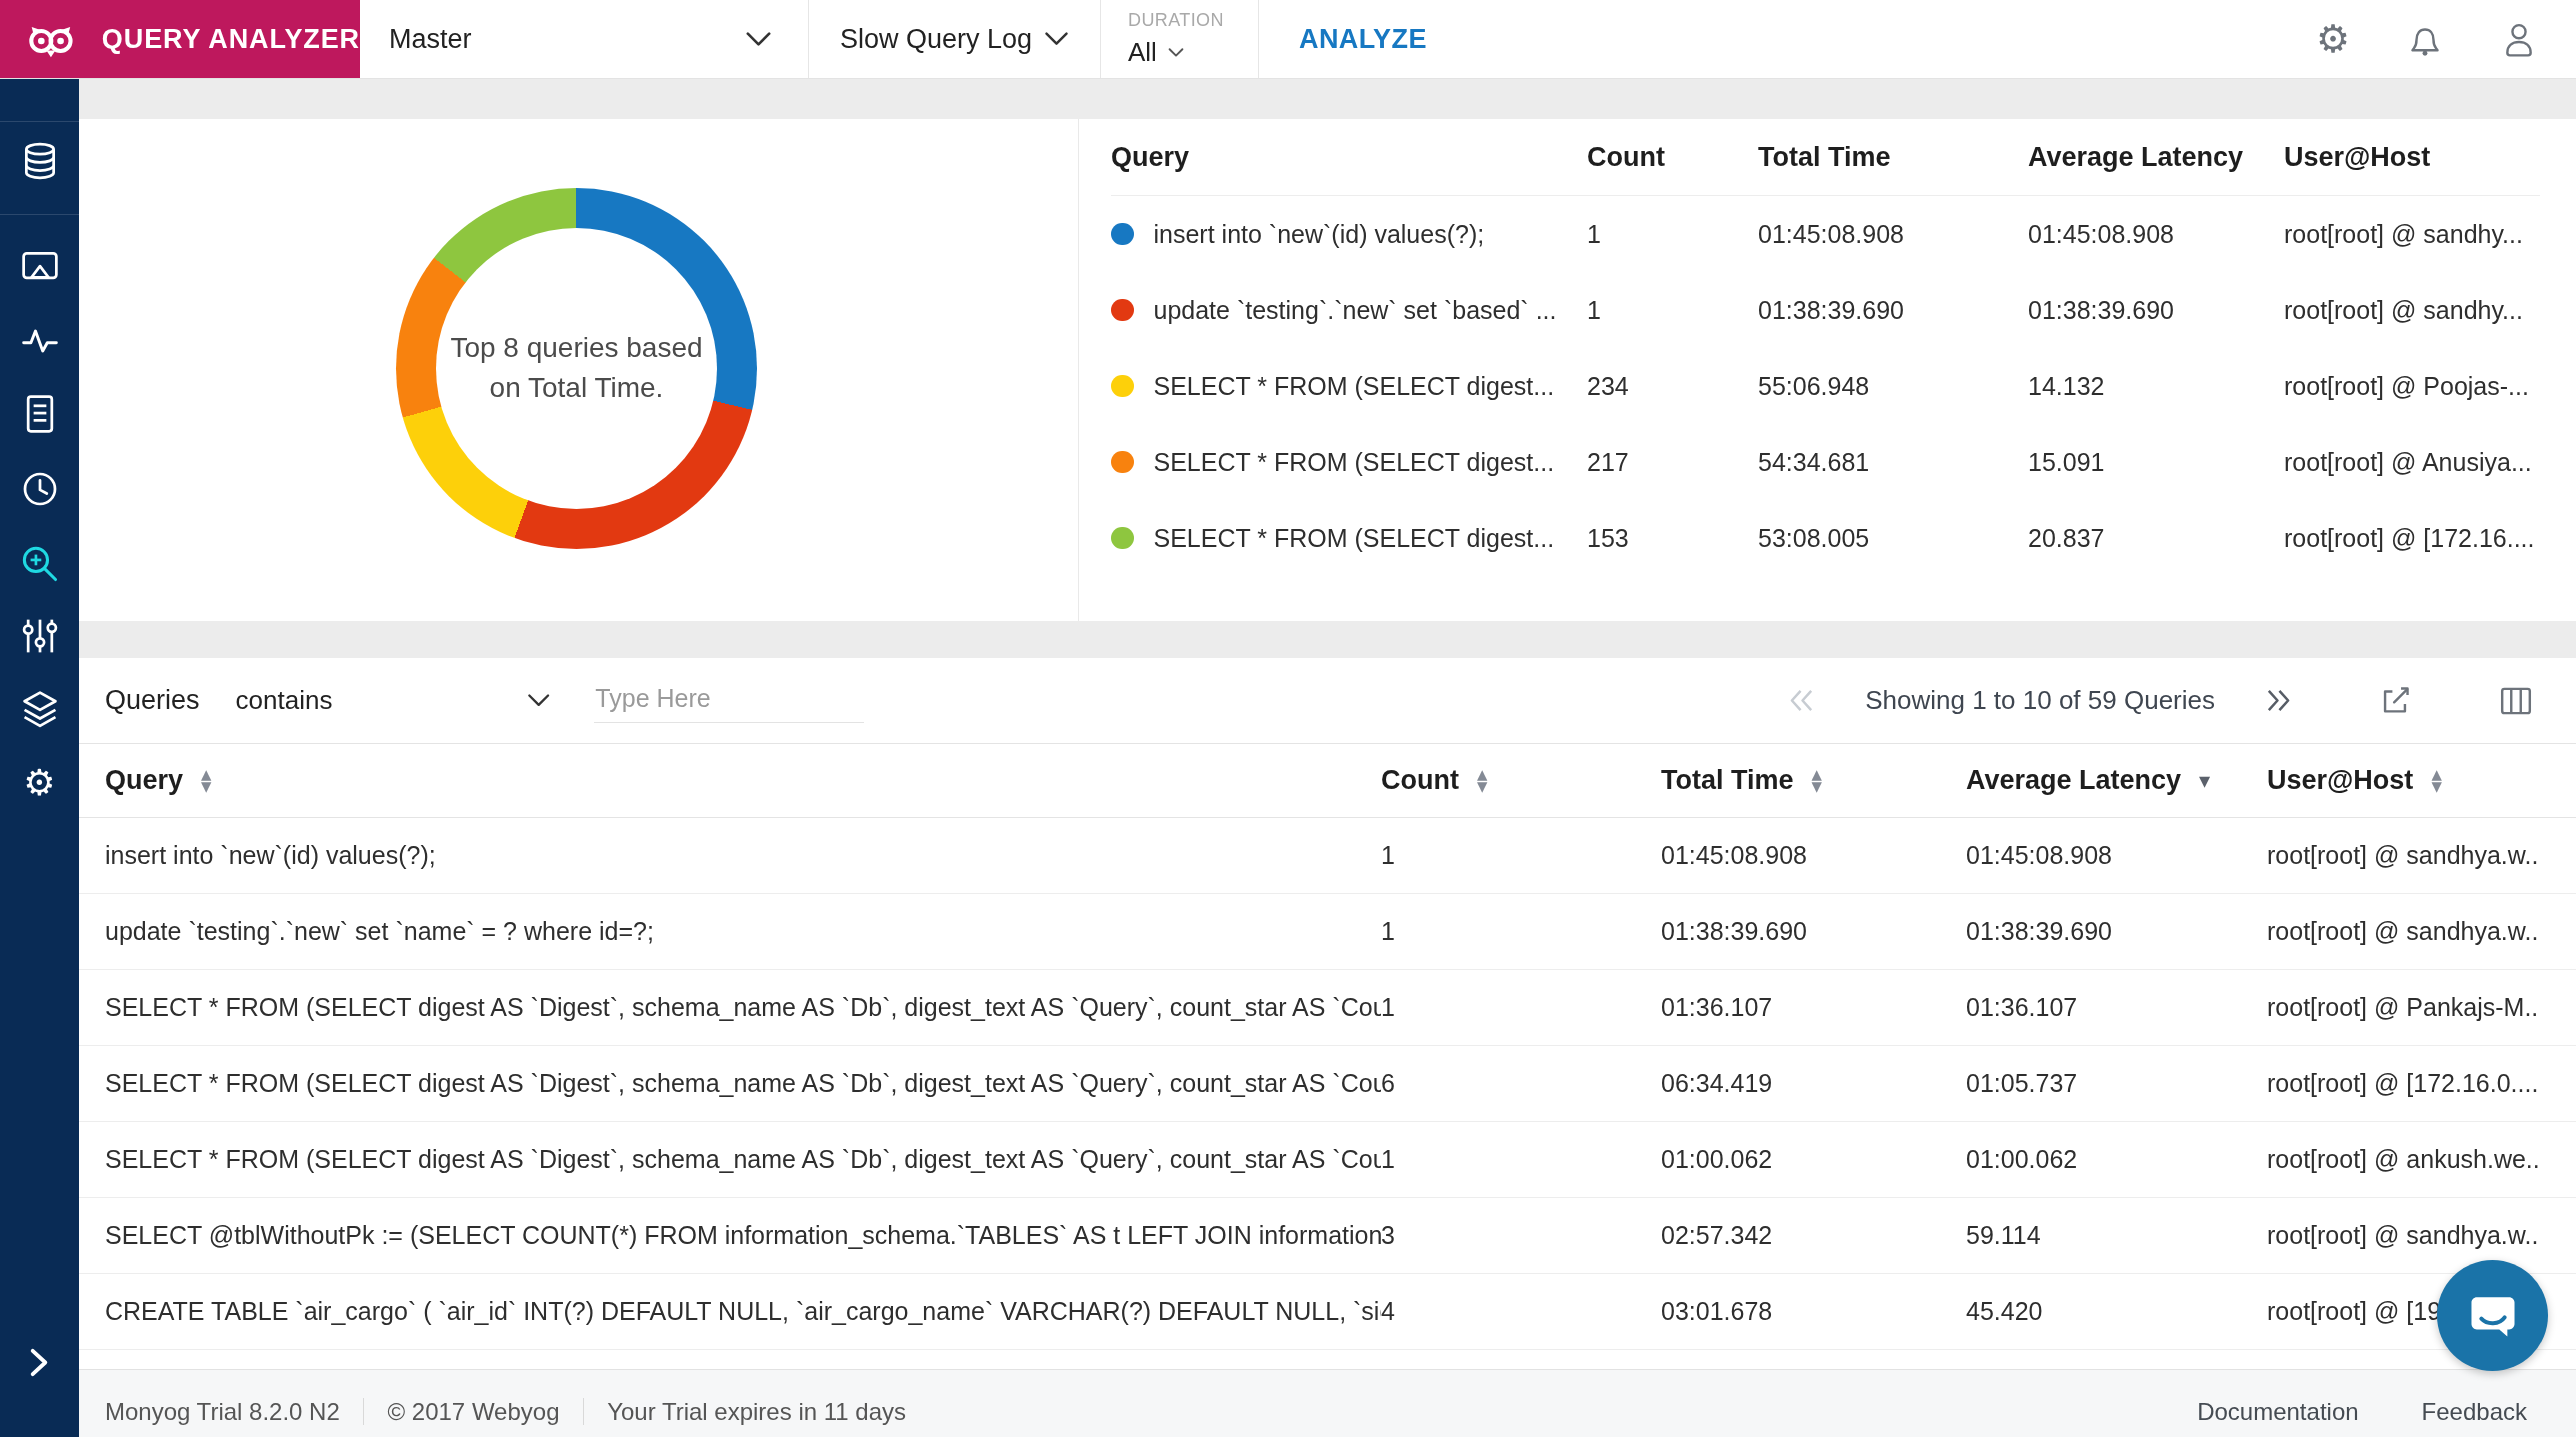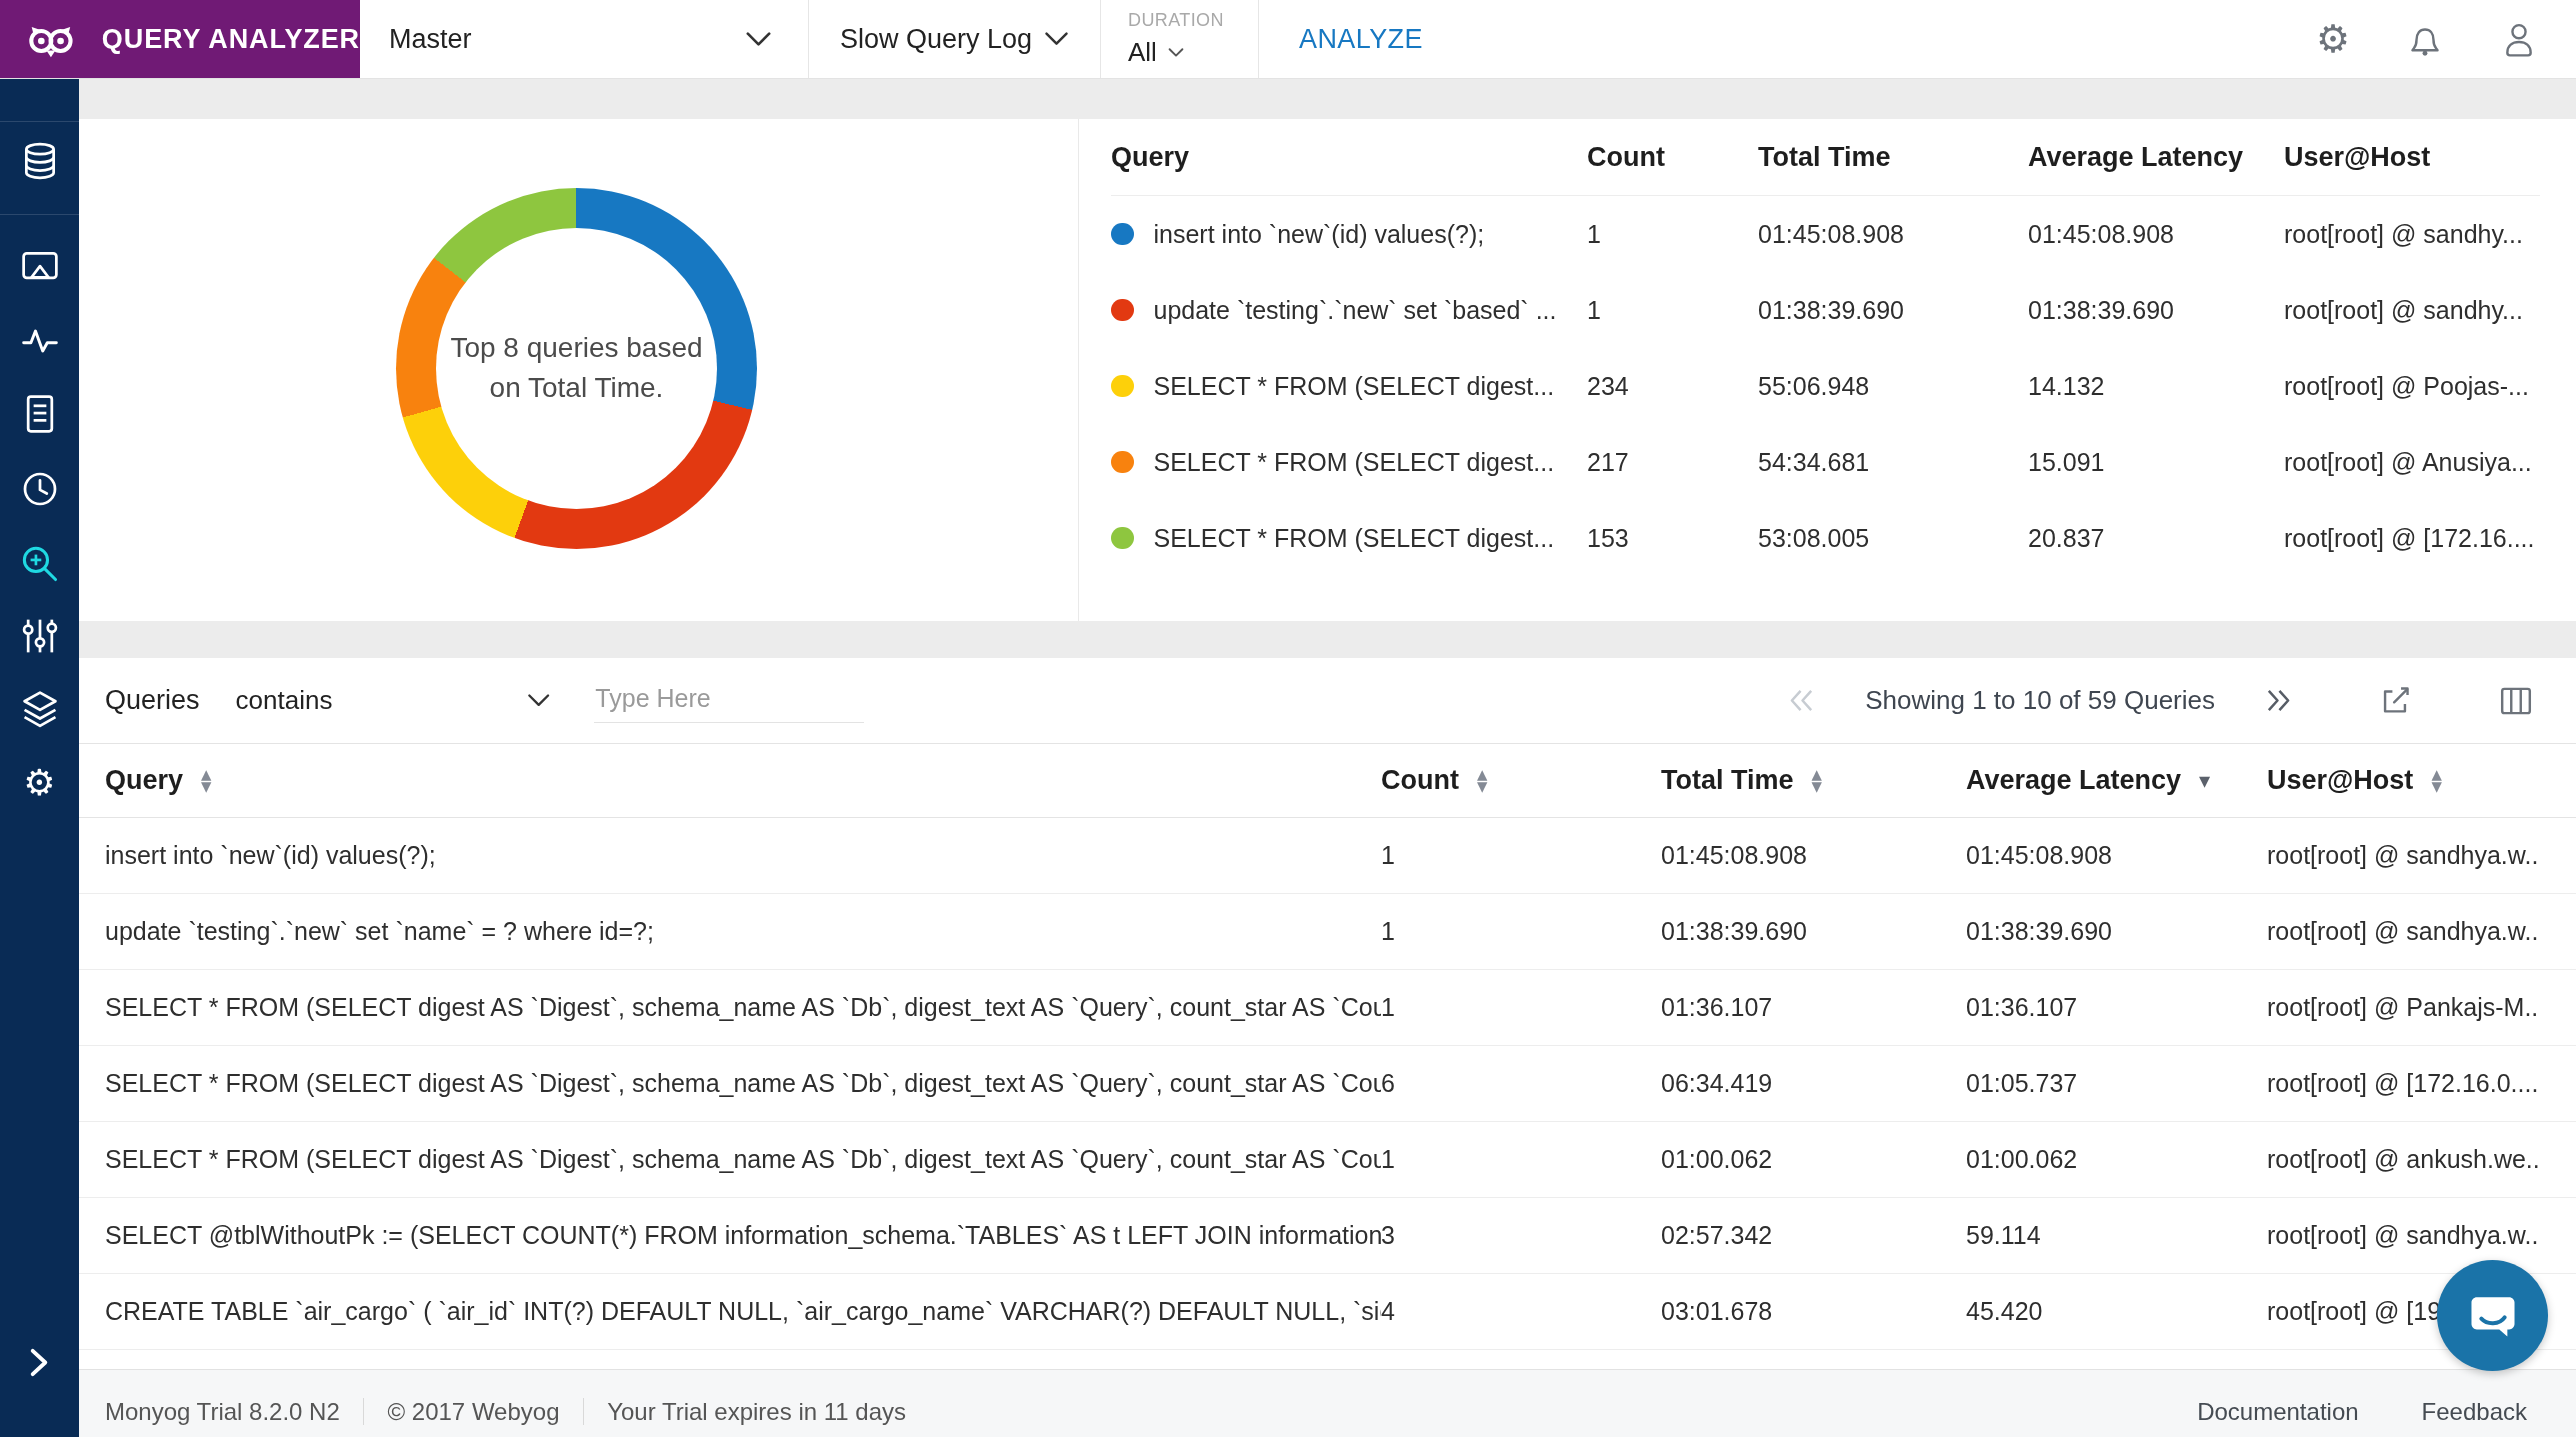--- a/index.html
+++ b/index.html
@@ -8,30 +8,30 @@
     width:2576px; height:1437px; position:relative; overflow:hidden;
     background:#ececec; color:#2c2c2c;
     font-family:"Liberation Sans","DejaVu Sans",sans-serif;
     font-size:25px;
   }
   svg { display:block; }
 
   
   .header { position:absolute; top:0; left:0; right:0; height:79px; background:#fff;
             border-bottom:0.9px solid #e3e3e3; display:flex; align-items:stretch; z-index:30; }
-  .logo-block { width:360px; background:#701a75; display:flex; align-items:center; gap:25px; padding-left:25px; flex:none; }
+  .logo-block { width:360px; background:#be185d; display:flex; align-items:center; gap:25px; padding-left:25px; flex:none; }
   .app-title { color:#fff; font-size:27px; font-weight:bold; letter-spacing:0.9px; white-space:nowrap; }
   .hdr-section { display:flex; align-items:center; justify-content:space-between; border-right:0.9px solid #e6e6e6; }
   .hdr-master { width:449px; padding:0 36px 0 29px; }
   .hdr-log { width:292px; padding:0 31px 0 31px; }
   .hdr-value { font-size:27px; color:#222; white-space:nowrap; }
   .hdr-duration { width:158px; flex-direction:column; align-items:flex-start; justify-content:center; padding-left:27px; gap:6.3px; }
   .duration-label { font-size:18px; color:#a9a9a9; letter-spacing:0.4px; }
   .duration-value { font-size:26px; color:#222; display:flex; align-items:center; gap:10.8px; }
-  .analyze { margin-left:40px; display:flex; align-items:center; font-size:27px; font-weight:normal;
+  .analyze { margin-left:40px; display:flex; align-items:center; font-size:27px; font-weight:bold;
              color:#1778c2; letter-spacing:0.4px; cursor:pointer; white-space:nowrap; }
   .hdr-icons { margin-left:auto; display:flex; align-items:center; gap:56px; padding-right:38px; color:#6d737b; }
   .gear-glyph { font-size:38px; line-height:1; color:#6d737b; font-family:"DejaVu Sans",sans-serif; }
 
   
   .sidebar { position:absolute; top:79px; left:0; bottom:0; width:79px; background:#092b55; z-index:20; }
   .side-icon { position:absolute; left:0; width:79px; height:40px; display:flex; align-items:center; justify-content:center;
                color:#fff; cursor:pointer; }
   .side-icon.active { color:#1fd9e2; }
   .side-sep { position:absolute; left:0; width:79px; height:0.9px; background:rgba(255,255,255,.14); }

